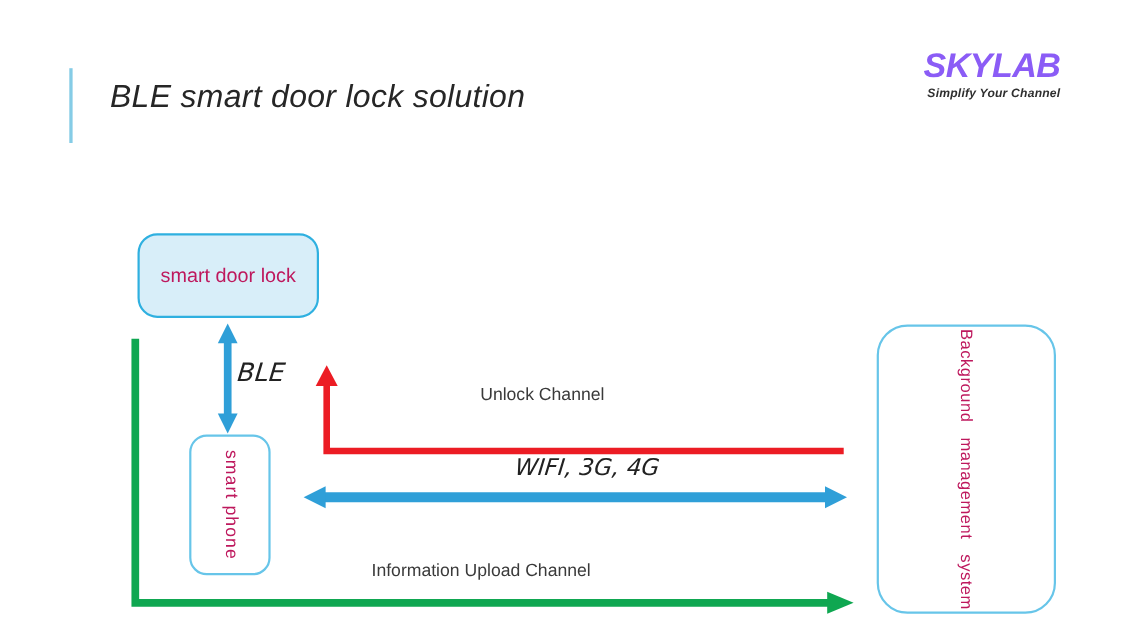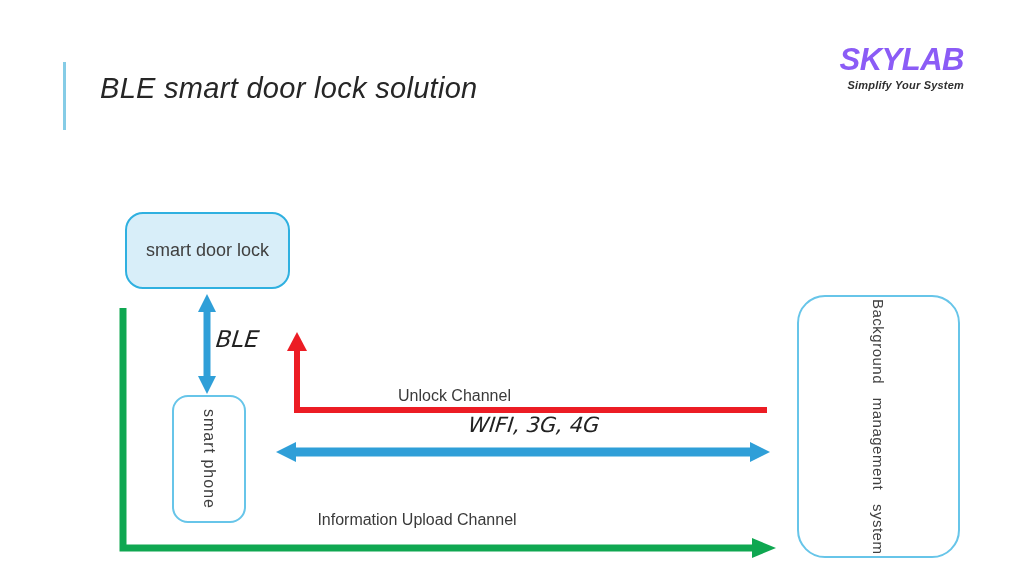--- a/index.html
+++ b/index.html
@@ -28,21 +28,21 @@
   }
   .logo .tagline{
     font-size:11px;font-weight:700;font-style:italic;color:#2f2f2f;
     margin-top:3px;letter-spacing:0.2px;white-space:nowrap;
   }
 
   
   .node{
     position:absolute;box-sizing:border-box;background:#fff;
     border:2px solid #67c5e9;display:flex;align-items:center;justify-content:center;
-    color:#404040;
+    color:#be185d;
   }
   .node-door-lock{
     left:125px;top:212px;width:165px;height:77px;border-radius:18px;
     font-size:18px;
   }
   .node-phone{
     left:172px;top:395px;width:74px;height:128px;border-radius:16px;
     font-size:16px;letter-spacing:1px;
   }
   .node-backend{
@@ -51,38 +51,38 @@
   }
   .vtext{writing-mode:vertical-rl;text-orientation:mixed;white-space:nowrap;}
 
   
   .lbl{position:absolute;color:#3a3a3a;}
   .lbl-hand{
     font-family:"DejaVu Sans", sans-serif;font-style:italic;
     transform:skewX(-6deg);color:#222;
   }
   .lbl-ble{left:216px;top:326px;font-size:23px;}
-  .lbl-unlock{left:398px;top:387px;width:190px;text-align:left;font-size:16px;}
+  .lbl-unlock{left:398px;top:351px;width:190px;text-align:center;font-size:16px;}
   .lbl-wifi{left:434px;top:413px;width:200px;text-align:center;font-size:21px;}
-  .lbl-upload{left:297px;top:511px;width:240px;text-align:center;font-size:16px;}
+  .lbl-upload{left:297px;top:511px;width:240px;text-align:right;font-size:16px;}
 
   svg.wires{position:absolute;left:0;top:0;}
 </style>
 </head>
 <body>
 
 <div class="slide">
 
   <div class="accent-bar" style="background-color: rgb(133, 204, 230);"></div>
 
   <h1 class="title">BLE smart door lock solution</h1>
 
   <div class="logo">
     <div class="brand" style="color: #8b5cf6;">SKYLAB</div>
-    <div class="tagline">Simplify Your System</div>
+    <div class="tagline">Simplify Your Channel</div>
   </div>
 
   <svg class="wires" width="1024" height="576" viewBox="0 0 1024 576">
 
     <line x1="207" y1="310" x2="207" y2="378" stroke-width="7" stroke="#2f9fd8"></line>
     <polygon points="207,294 198,312 216,312" fill="#2f9fd8"></polygon>
     <polygon points="207,394 198,376 216,376" fill="#2f9fd8"></polygon>
 
     <polyline points="297,348 297,410 767,410" fill="none" stroke-width="6" stroke="#ec1c24"></polyline>
     <polygon points="297,332 287,351 307,351" fill="#ec1c24"></polygon>

